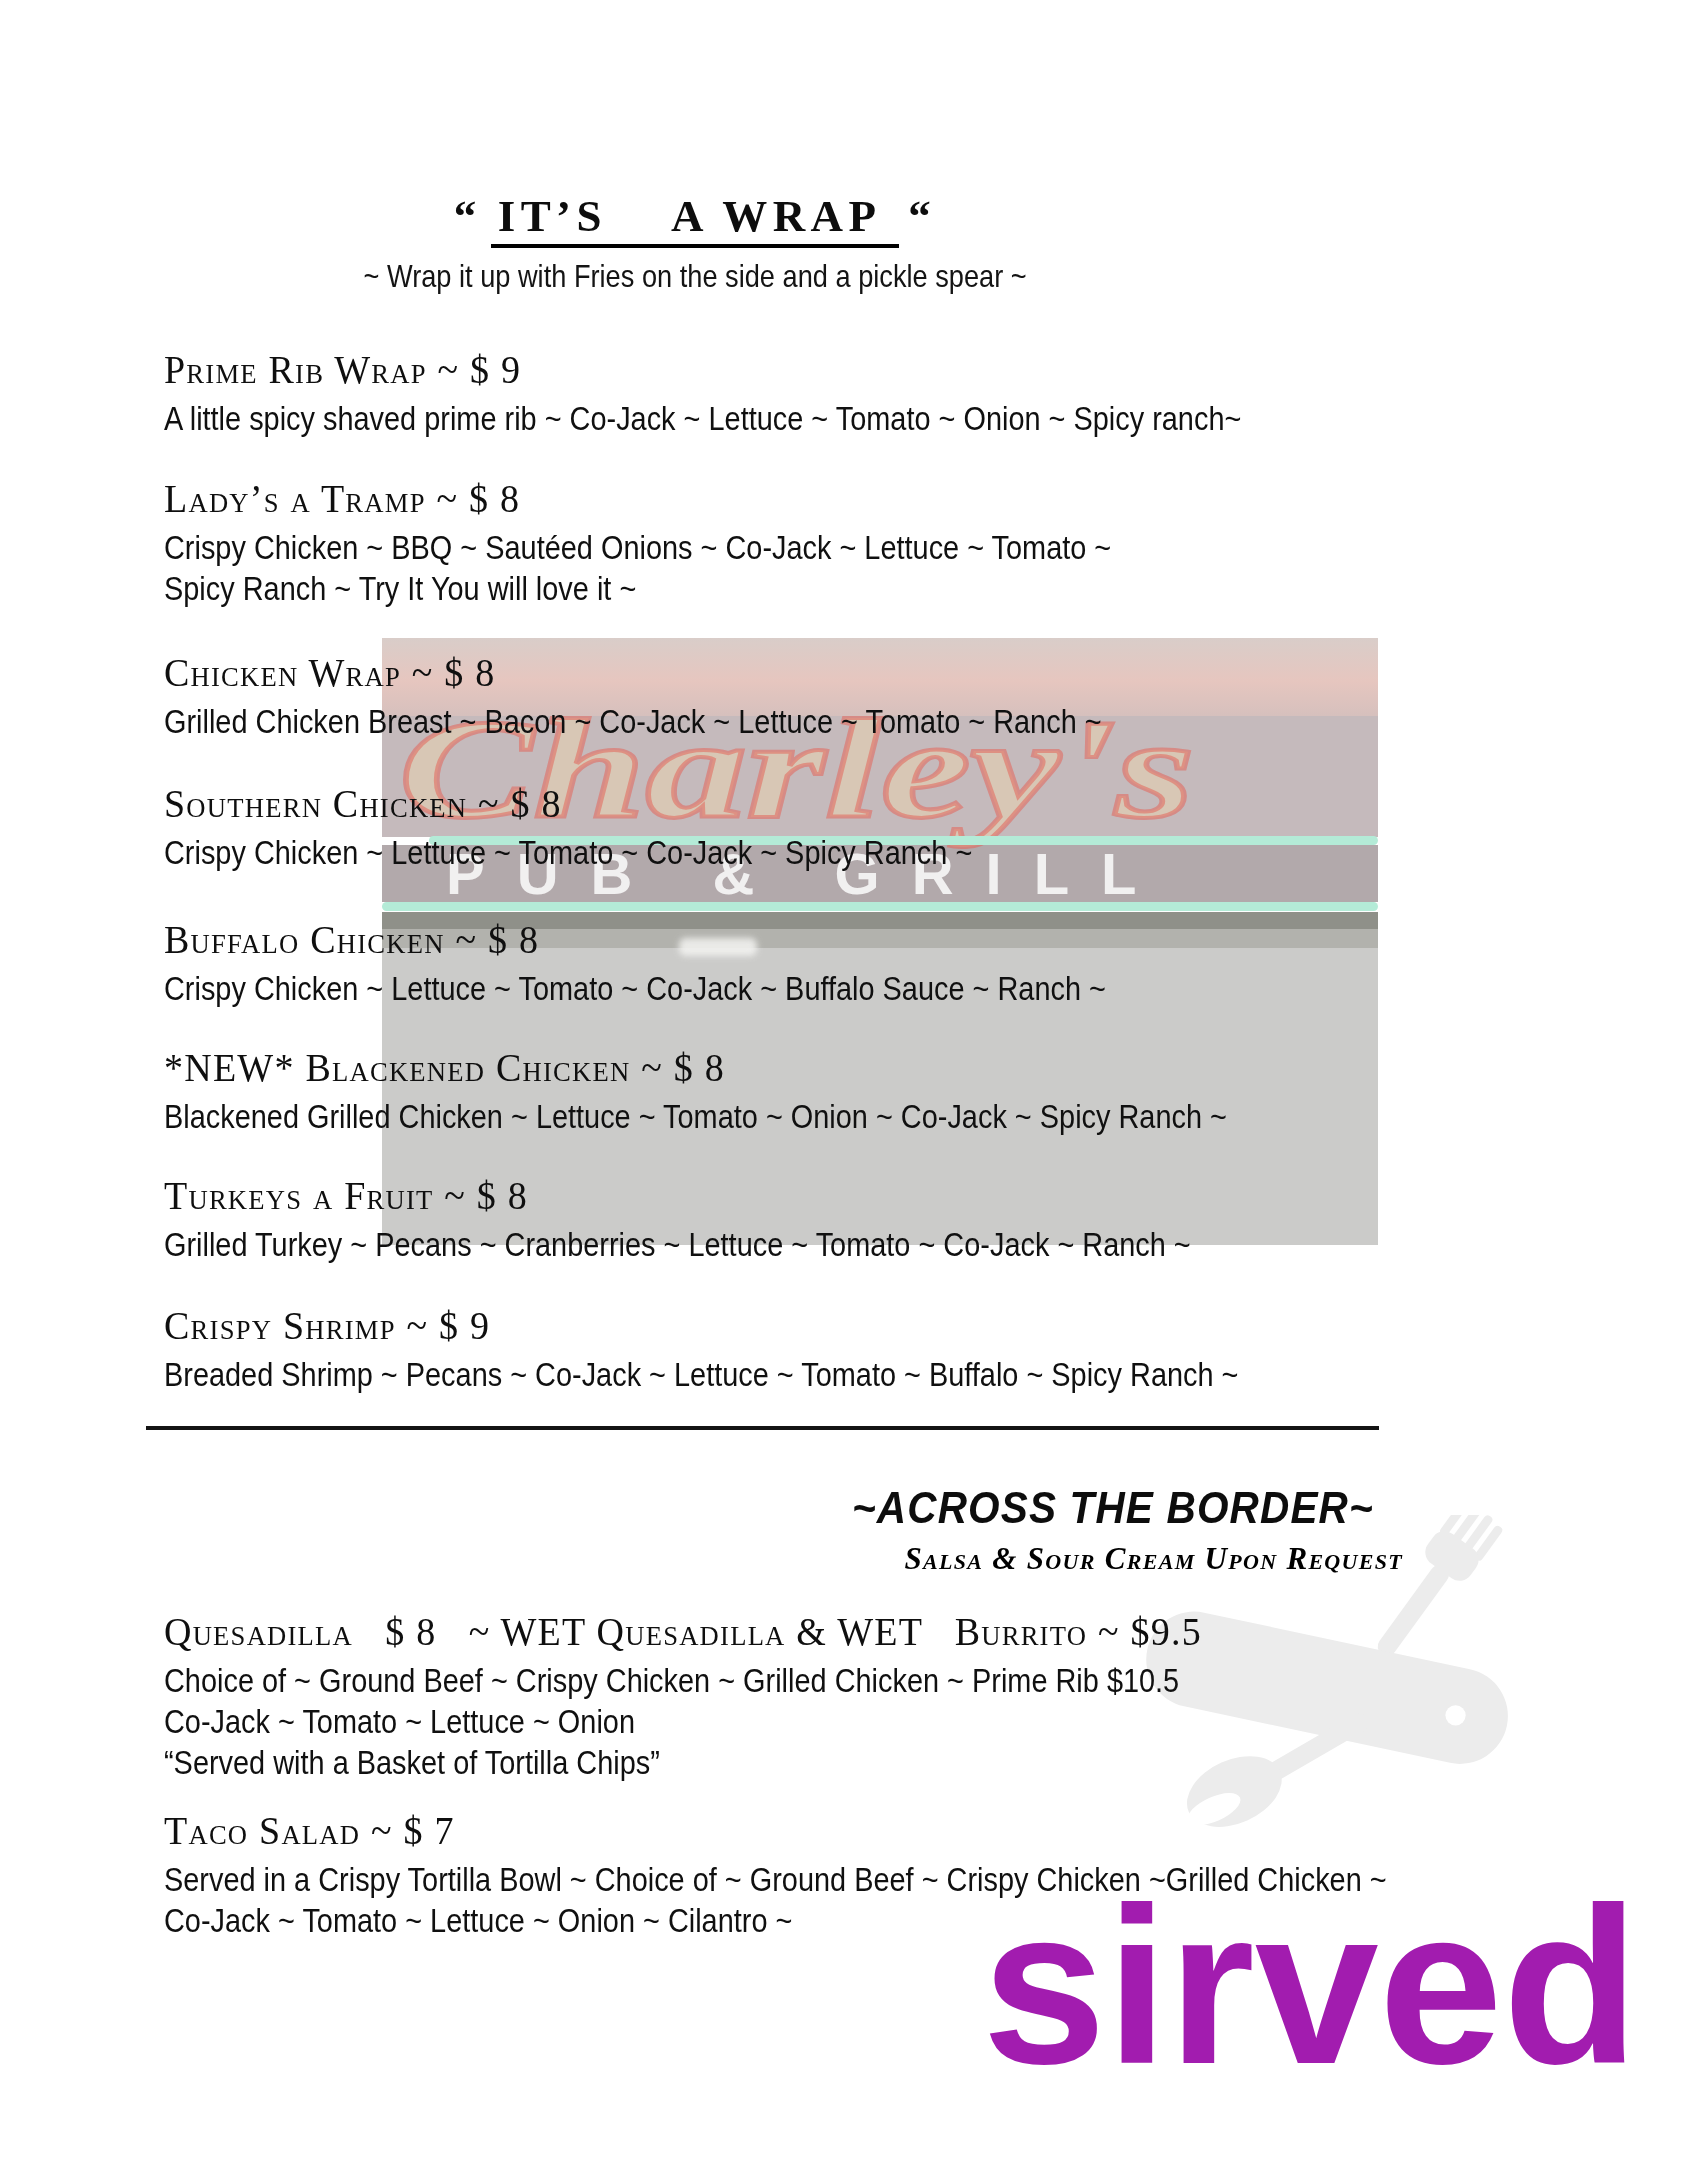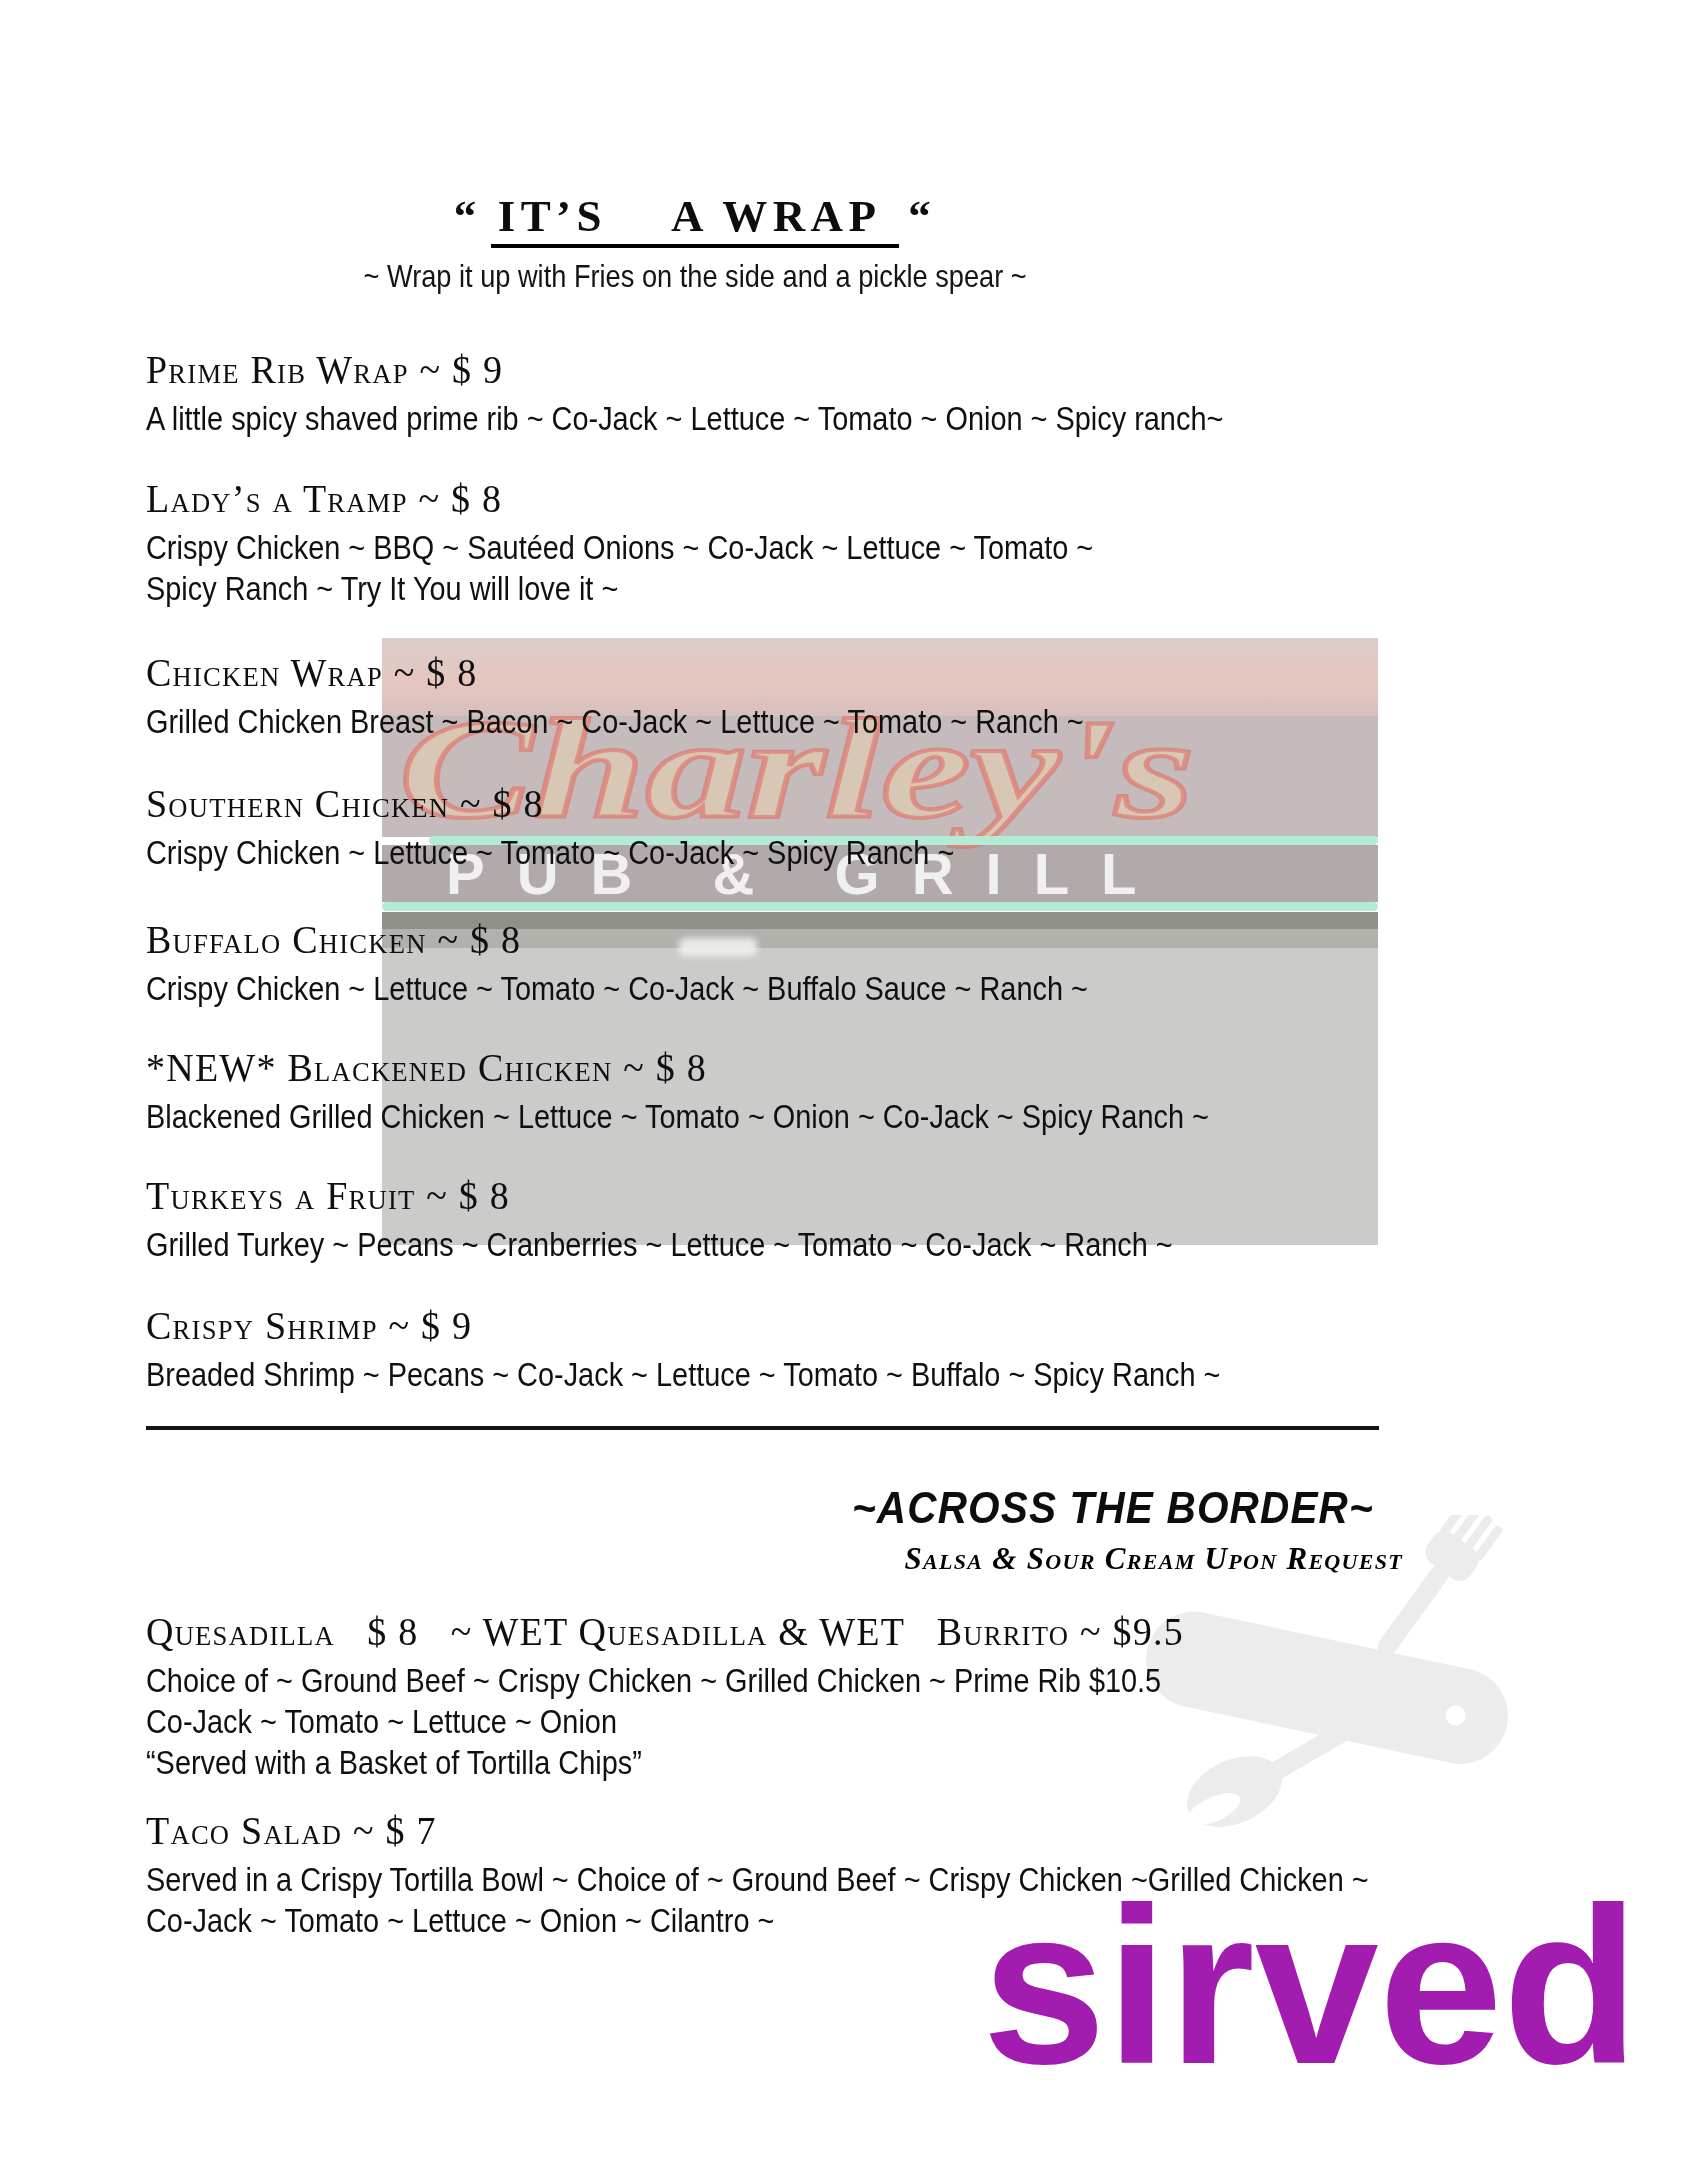--- a/index.html
+++ b/index.html
@@ -34,21 +34,21 @@
   
   .hdr{position:absolute;left:0;top:190px;width:1390px;text-align:center;}
   .hdr h1{margin:0;font-family:Liberation Serif, serif;font-weight:700;font-size:45px;
           letter-spacing:5.4px;color:#0d0d0d;}
   .hdr .q{padding:0 9.4px;}
   .hdr .underlined{border-bottom:4.7px solid #000;padding:0 17.5px 2.7px 6.7px;white-space:pre;}
   .subtitle{margin-top:16px;font-size:32px;}
   .cond{display:inline-block;transform:scaleX(0.85);transform-origin:0 50%;white-space:pre;}
   .hdr .cond{transform-origin:50% 50%;}
 
-  .item{position:absolute;left:146px;width:1457px;}
+  .item{position:absolute;left:164px;width:1457px;}
   .item-name{font-family:"Liberation Serif",serif;font-variant:small-caps;font-size:40px;
              letter-spacing:1.3px;color:#0f0f0f;margin-bottom:6.7px;line-height:42px;}
   .item-name .cond{transform:scaleX(0.95);}
   .dline{font-size:34px;line-height:41px;color:#101010;}
 
   .divider{position:absolute;left:146px;top:1421px;width:1233px;height:0;
            border:none;border-top:4px solid #141414;}
 
   .s2head{position:absolute;left:0;top:1482px;width:1403px;text-align:right;font-style:italic;}
   .s2title{font-family:"Liberation Sans",sans-serif;font-weight:700;font-size:45px;

